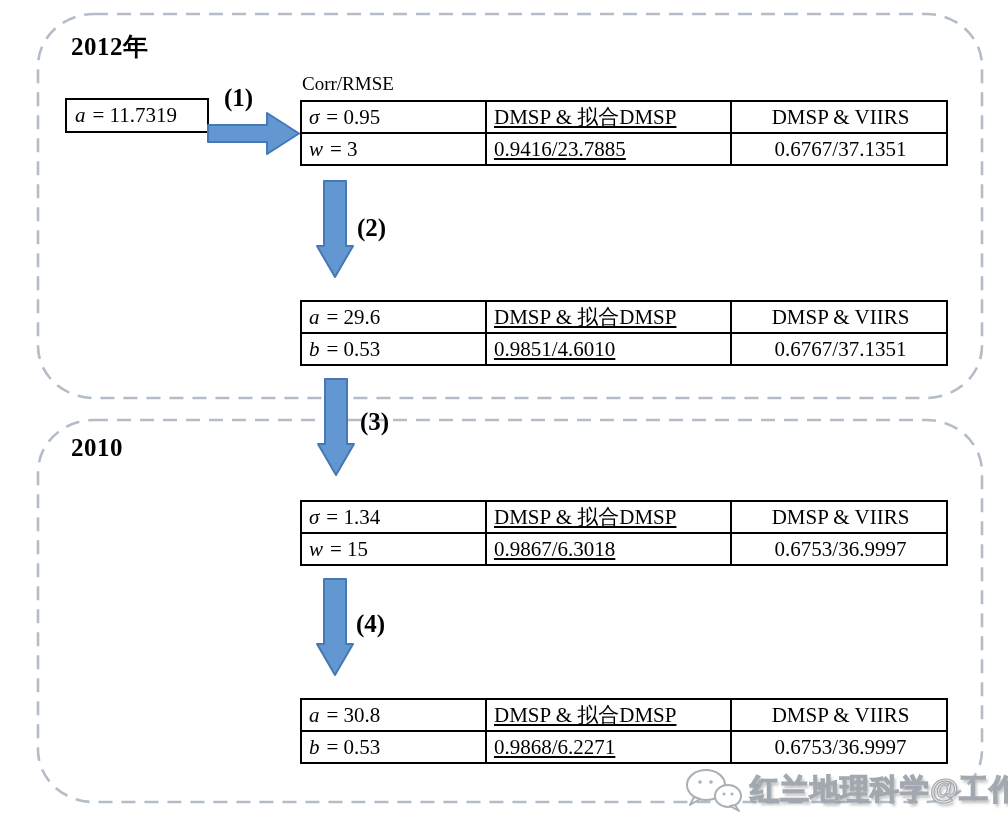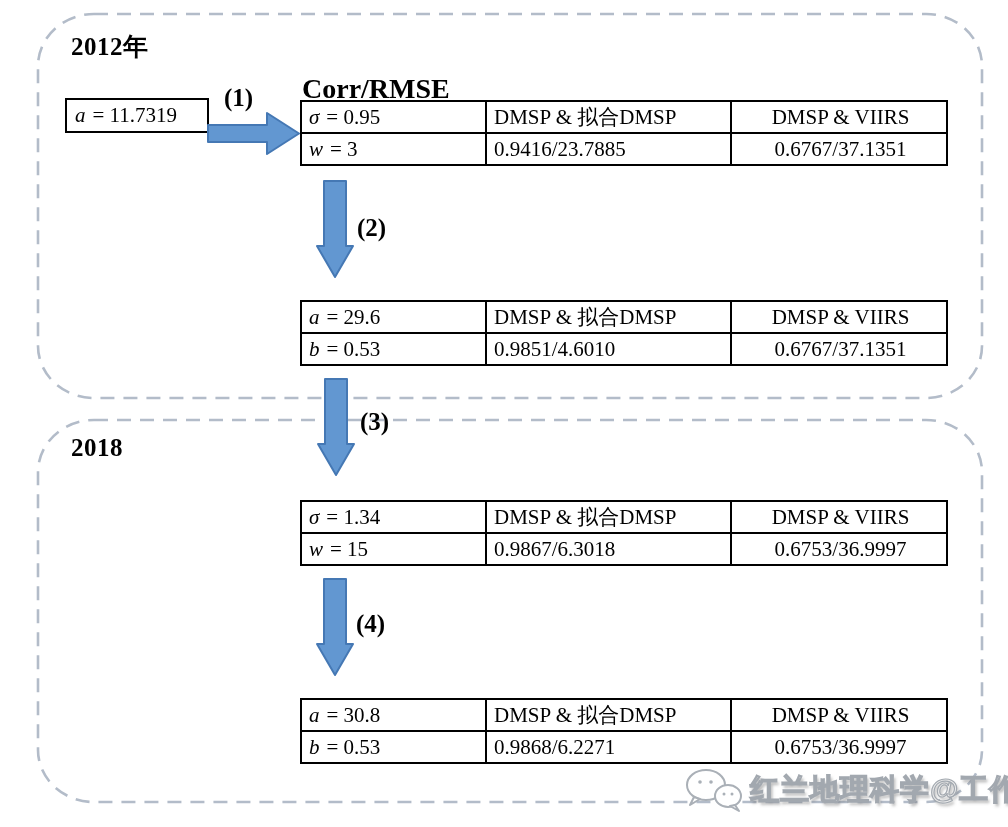--- a/index.html
+++ b/index.html
@@ -19,25 +19,25 @@
     border:2px solid #000;height:31px;width:128px;
     font-size:21px;padding:0 4px 0 8px;white-space:nowrap;background:#fff;margin-left:40px;
   }
   
   .data-table{position:absolute;border-collapse:collapse;background:#fff;}
   .data-table td{
     border:2px solid #000;height:30px;font-size:21px;
     padding:0 4px 0 7px;white-space:nowrap;vertical-align:middle;
   }
   .data-table td.c0{width:172px;}
-  .data-table td.c1{width:232px;}
+  .data-table td.c1{width:232px;text-decoration:underline;}
   .data-table td.c2{width:203px;text-align:center;}
   .var{font-style:italic;margin-right:7px;}
   .section-header{
-    position:absolute;font-weight:bold;font-size:28px;
+    position:absolute;font-weight:normal;font-size:19px;
   }
   .arrow{position:absolute;}
   .arrow-label{
     position:absolute;font-weight:bold;font-size:25px;
   }
   .watermark{
     position:absolute;left:682px;top:760px;width:326px;height:60px;
     display:flex;align-items:center;z-index:5;
   }
   .watermark-text{
@@ -56,21 +56,21 @@
 
   <svg class="group-svg" style="left:36px;top:12px;" width="948" height="388" viewBox="0 0 948 388">
     <rect x="2" y="2" width="944" height="384" rx="56" ry="52" fill="none" stroke="#b3bcc9" stroke-width="2.6" stroke-dasharray="14 9"></rect>
   </svg>
 
   <svg class="group-svg" style="left:36px;top:418px;" width="948" height="386" viewBox="0 0 948 386">
     <rect x="2" y="2" width="944" height="382" rx="56" ry="52" fill="none" stroke="#b3bcc9" stroke-width="2.6" stroke-dasharray="14 9"></rect>
   </svg>
 
   <div class="group-label" style="left:71px;top:30px;">2012年</div>
-  <div class="group-label" style="left:71px;top:434px;">2018</div>
+  <div class="group-label" style="left:71px;top:434px;">2010</div>
 
   <table class="param-table" style="left:65px;top:98px;">
     <tbody>
         <tr>
       <td>
         <span class="var">a</span><span>= 11.7319</span>
       </td>
     </tr>
   </tbody>
     </table>

